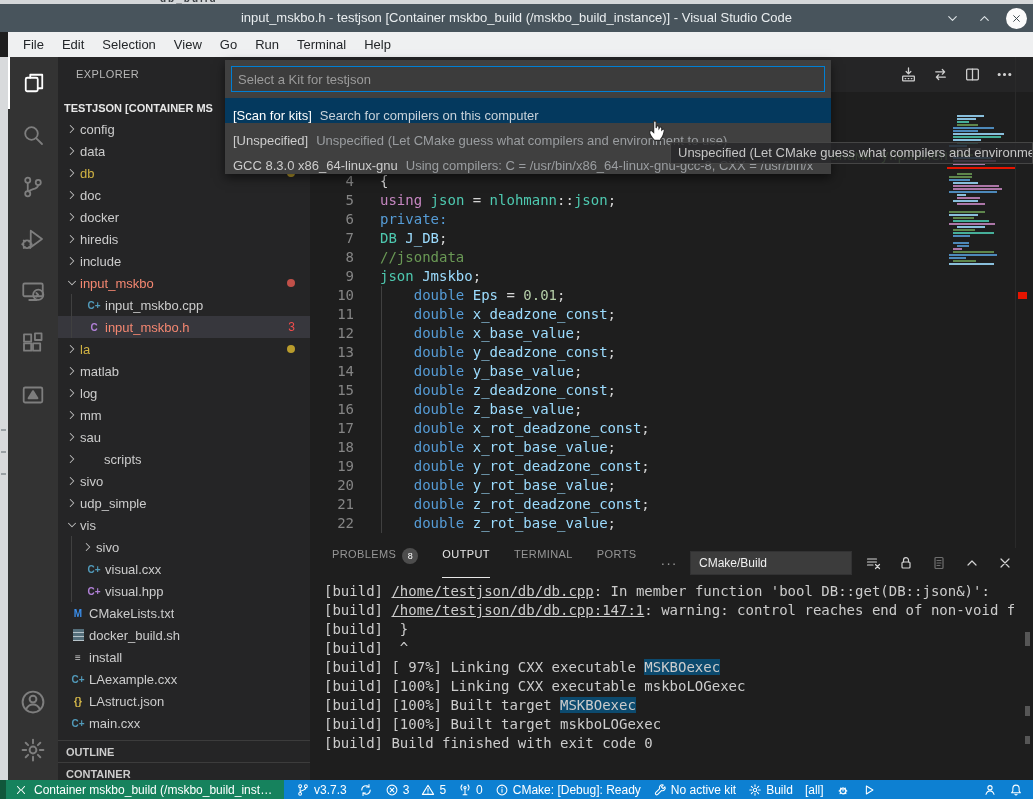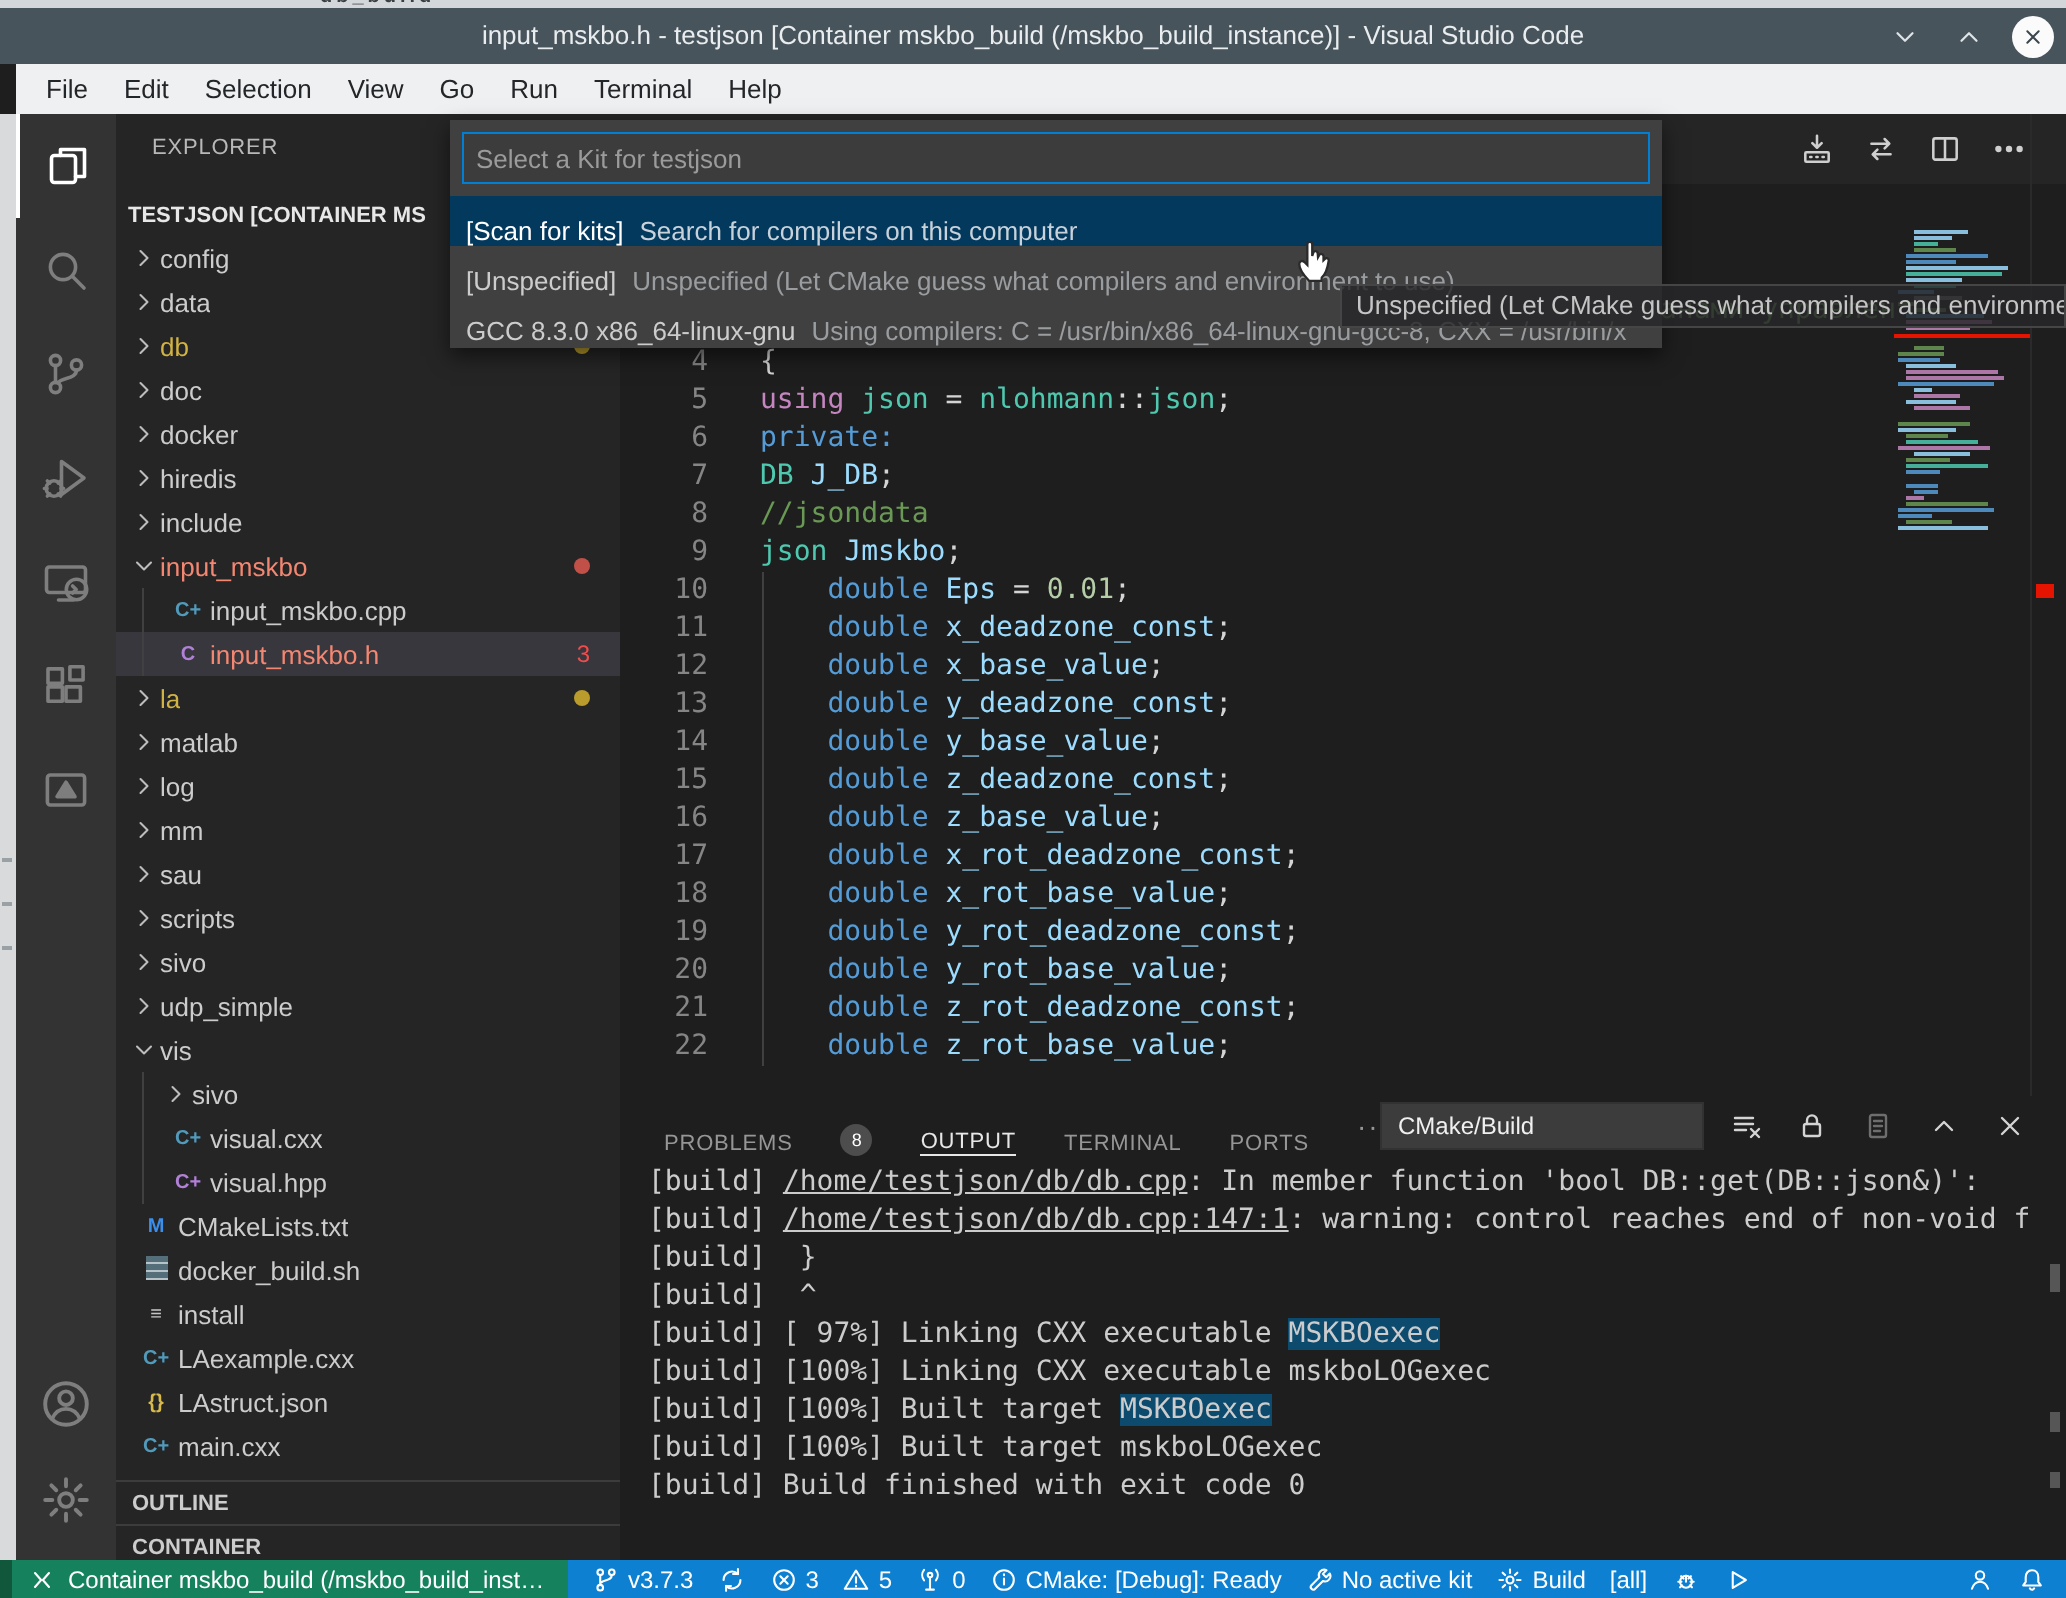--- a/index.html
+++ b/index.html
@@ -77,21 +77,21 @@
      font-family:"DejaVu Sans Mono",monospace;font-size:14px;color:#6a9955}
   .minimap{position:absolute;right:18px;top:58px;width:68px;height:210px}
   .mm-row{position:absolute;height:2px}
   .mm-red{position:absolute;left:0;width:100%;height:2px;background:#e51400}
   .ruler-mark{position:absolute;right:6px;top:235px;width:9px;height:7px;background:#e51400}
   .mm-border{position:absolute;right:17px;top:0;height:491px;border-left:1px solid #2a2a2a}
 
   
   .panel{position:absolute;left:302px;top:491px;width:723px;height:232px;background:#1e1e1e}
   .panel-tabs{position:absolute;left:22px;top:0;height:30px;display:flex;align-items:center;gap:24px}
-  .ptab{font-size:11px;letter-spacing:.4px;color:#969696;display:flex;align-items:flex-end;gap:24px;height:30px;box-sizing:border-box}
+  .ptab{font-size:11px;letter-spacing:.4px;color:#969696;display:flex;align-items:flex-start;gap:6px;height:30px;box-sizing:border-box}
   .ptab.active{color:#e7e7e7;border-bottom:1px solid #e7e7e7}
   .ptab .badge{width:16px;height:16px;border-radius:50%;background:#4d4d4d;color:#fff;font-size:9px;
      display:flex;align-items:center;justify-content:center;letter-spacing:0}
   .ptab-more{color:#969696;font-size:14px;letter-spacing:1px}
   .channel-select{position:absolute;left:380px;top:3px;width:162px;height:24px;background:#3c3c3c;
      border:1px solid #323233;color:#f0f0f0;font-size:12px;display:flex;align-items:center;
      padding:0 8px;box-sizing:border-box;justify-content:space-between}
   .panel-actions{position:absolute;right:20px;top:7px;display:flex;gap:17px;color:#d4d4d4}
   .pa-dim{color:#6e6e6e}
   .output{position:absolute;left:14px;top:34px;width:690px;font-family:"DejaVu Sans Mono",monospace;
@@ -387,21 +387,21 @@
             <span class="lbl">mm</span>
           </div>
           <div class="trow" style="padding-left: 6px;">
             <span class="ico">
               <svg width="14" height="14" viewBox="0 0 16 16" fill="none" stroke="currentColor" stroke-width="1.2" stroke-linecap="round" stroke-linejoin="round">
                 <path d="M6 4l4 4-4 4"></path>
               </svg>
             </span>
             <span class="lbl">sau</span>
           </div>
-          <div class="trow" style="padding-left: 6px;">
+          <div class="trow" style="padding-left: 6px; gap: 24px;">
             <span class="ico">
               <svg width="14" height="14" viewBox="0 0 16 16" fill="none" stroke="currentColor" stroke-width="1.2" stroke-linecap="round" stroke-linejoin="round">
                 <path d="M6 4l4 4-4 4"></path>
               </svg>
             </span>
             <span class="lbl">scripts</span>
           </div>
           <div class="trow" style="padding-left: 6px;">
             <span class="ico">
               <svg width="14" height="14" viewBox="0 0 16 16" fill="none" stroke="currentColor" stroke-width="1.2" stroke-linecap="round" stroke-linejoin="round">

